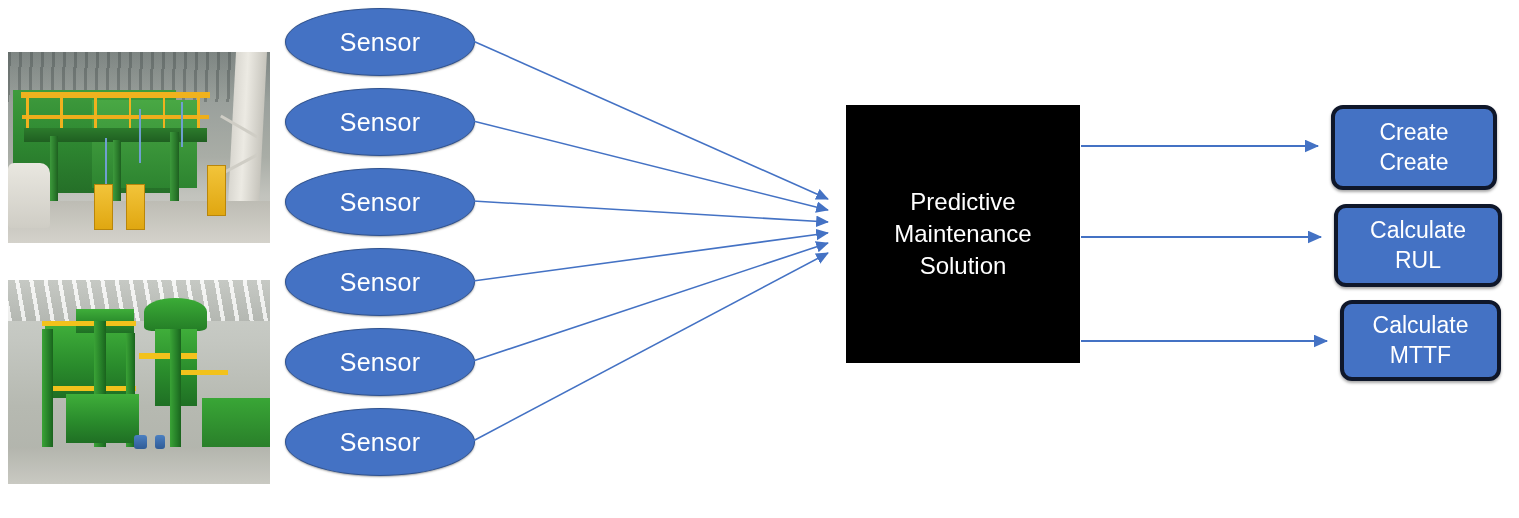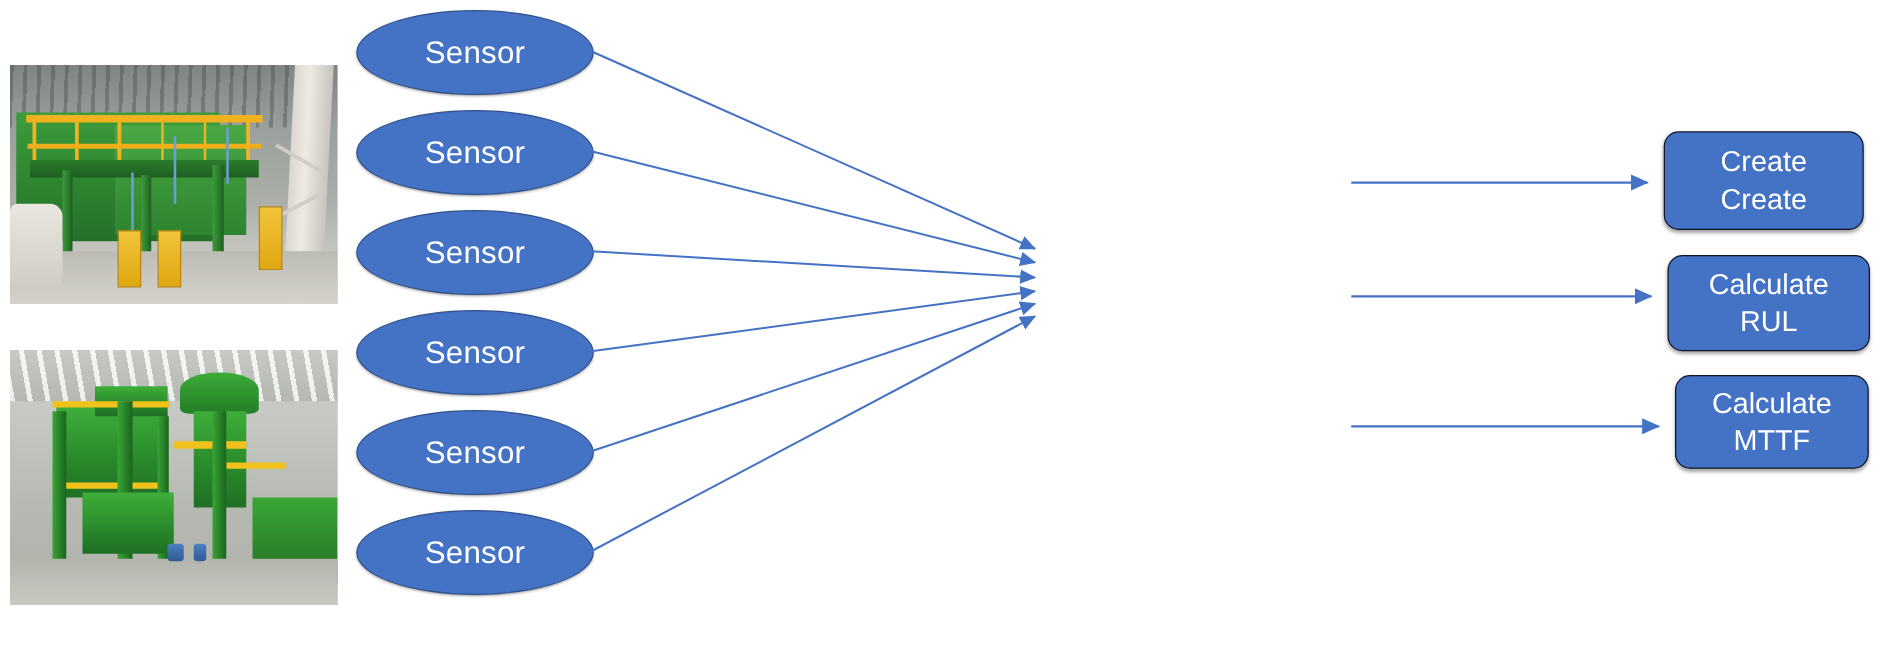--- a/index.html
+++ b/index.html
@@ -164,21 +164,21 @@
     text-align: center;
     color: #ffffff;
     font-size: 24px;
     line-height: 1.34;
   }
 
   
   .outbox {
     position: absolute;
     background: #4472c4;
-    border: 1px solid #0f172a;
+    border: 4px solid #0f172a;
     border-radius: 12px;
     box-shadow: 0 2px 3px rgba(0,0,0,.35);
     display: flex;
     align-items: center;
     justify-content: center;
     text-align: center;
     color: #ffffff;
     font-size: 23px;
     line-height: 1.3;
   }
@@ -263,20 +263,27 @@
   <div class="sensor" style="left:285px; top:248px;">
     <span>Sensor</span>
   </div>
   <div class="sensor" style="left:285px; top:328px;">
     <span>Sensor</span>
   </div>
   <div class="sensor" style="left:285px; top:408px;">
     <span>Sensor</span>
   </div>
 
+  <div id="solution-box">
+    <div>
+      <div>Predictive</div>
+      <div>Maintenance</div>
+      <div>Solution</div>
+    </div>
+  </div>
 
   <div class="outbox" style="left:1331px; top:105px; width:158px; height:77px;">
     <div>
       <div>Create</div>
       <div>Create</div>
     </div>
   </div>
 
   <div class="outbox" style="left:1334px; top:204px; width:160px; height:75px;">
     <div>

